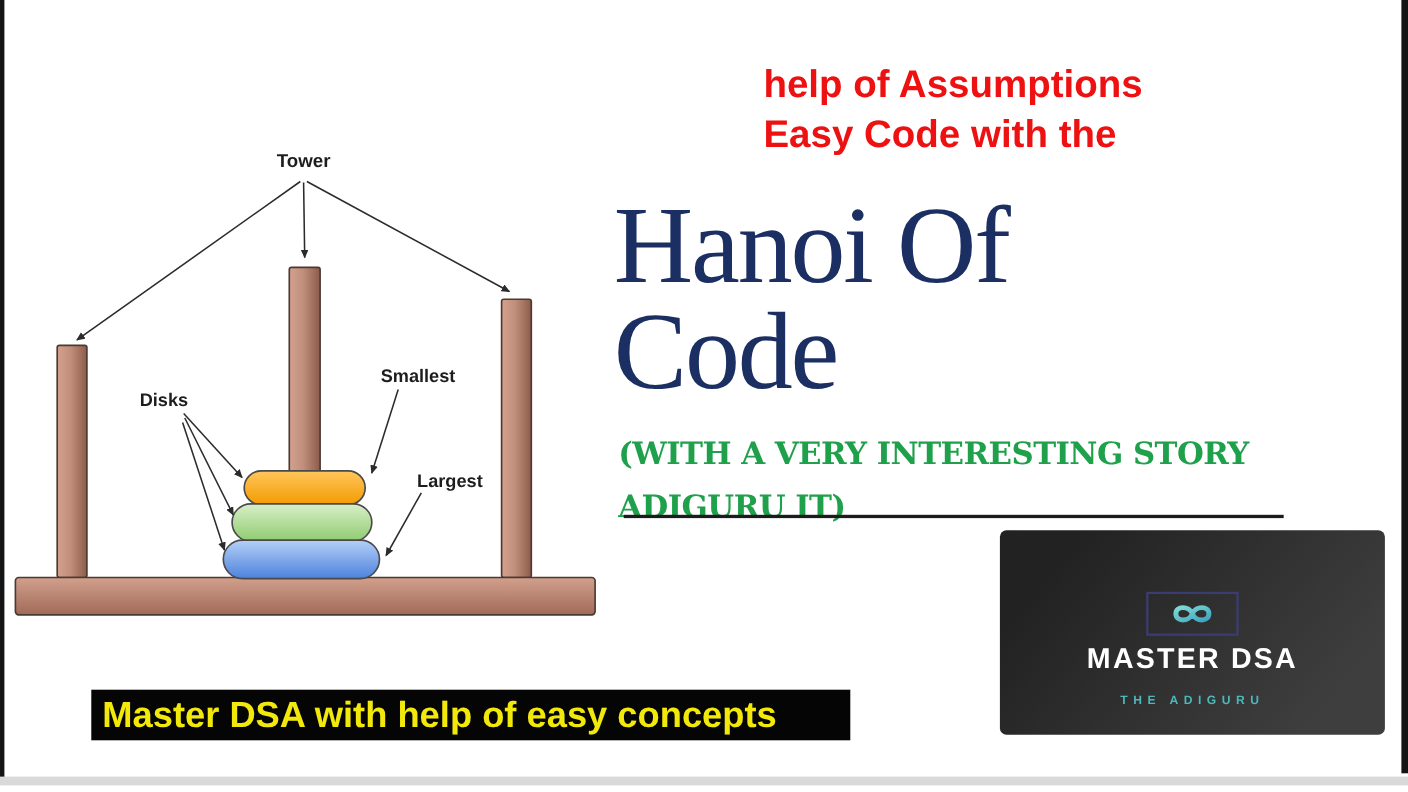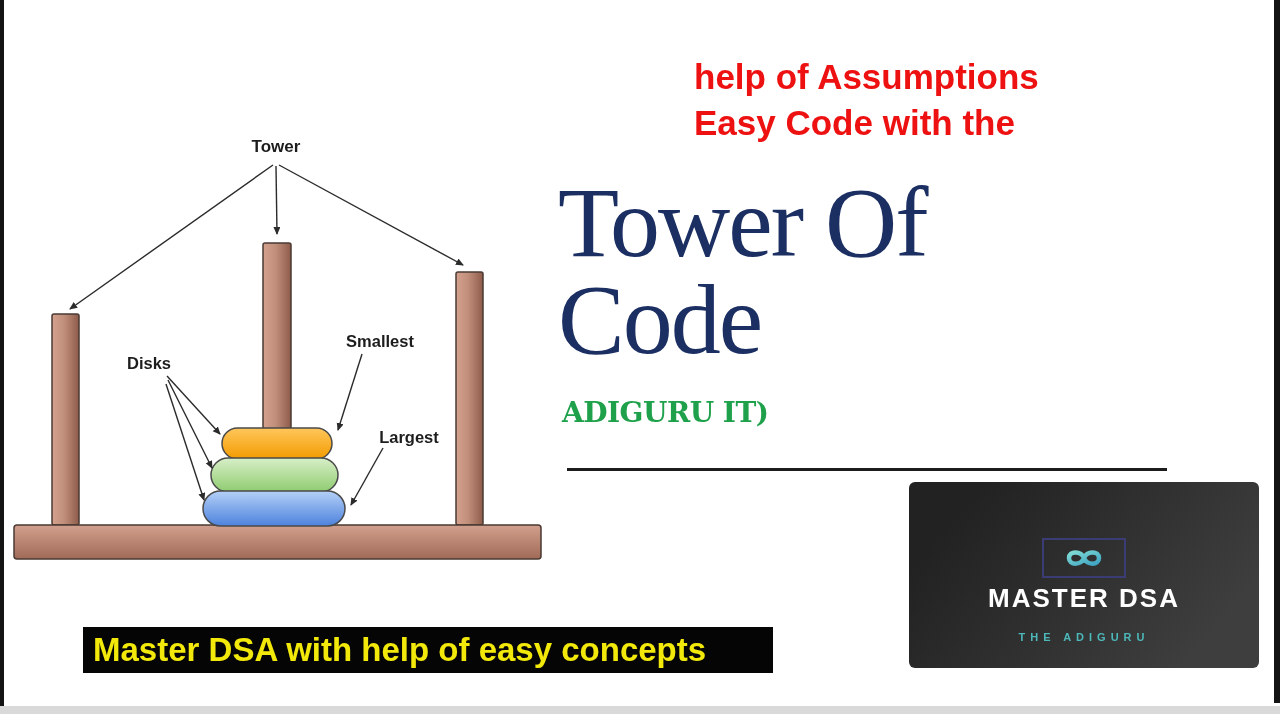--- a/index.html
+++ b/index.html
@@ -94,25 +94,26 @@
     <text x="409" y="443" font-size="16.5" text-anchor="middle">Largest</text>
     <line x1="383" y1="448" x2="351" y2="505" stroke="#2b2b2b" stroke-width="1.4" marker-end="url(#ah)"></line>
   </svg>
 
   <div class="headline">
     <div>help of Assumptions</div>
     <div>Easy Code with the</div>
   </div>
 
   <div class="main-title">
-    <div>Tower Of</div>
+    <div>Hanoi Of</div>
     <div>Code</div>
   </div>
 
   <div class="subtitle">
+    <div>(WITH A VERY INTERESTING STORY</div>
     <div>ADIGURU IT)</div>
   </div>
   <div class="rule"></div>
 
   <div class="logo-card">
     <div class="inf-frame">
       <svg width="64" height="30" viewBox="0 0 68 40">
         <defs>
           <linearGradient id="tealGrad" x1="0" y1="0" x2="1" y2="1">
             <stop offset="0" stop-color="#7fdcd4"></stop>

